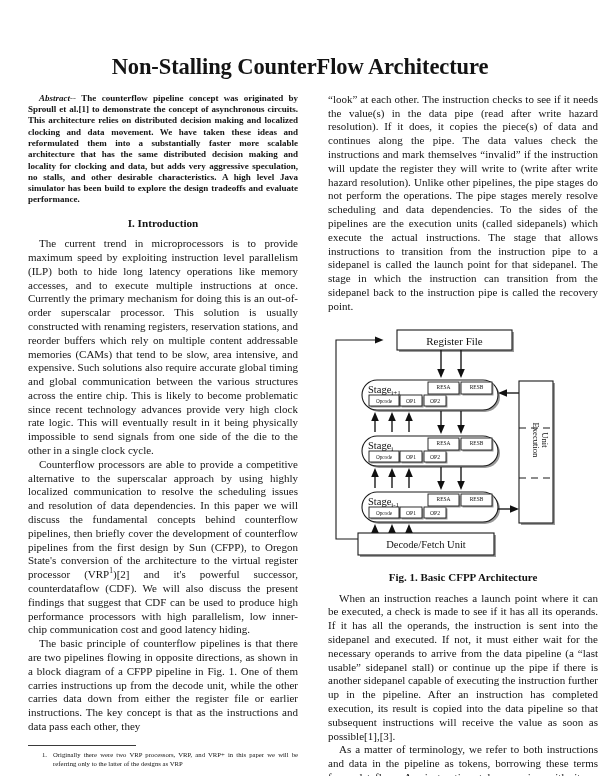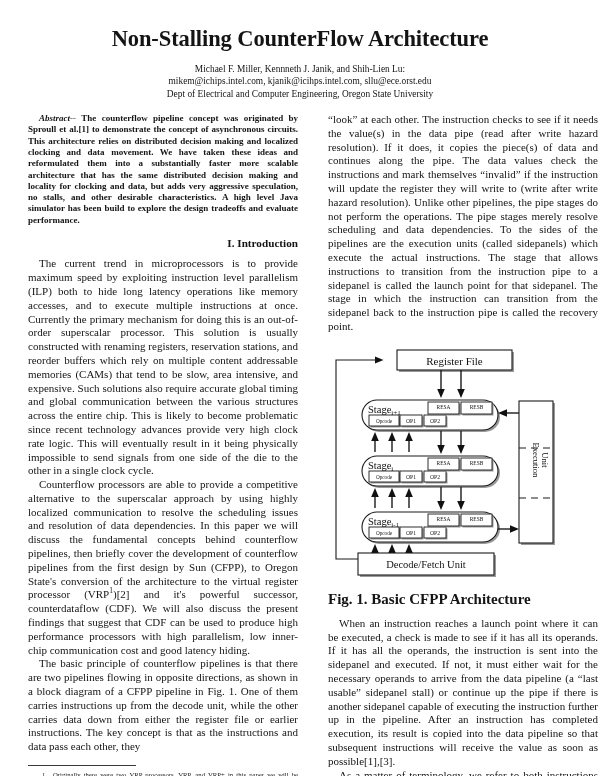--- a/index.html
+++ b/index.html
@@ -13,21 +13,21 @@
     height: 776px;
     font-family: "Liberation Serif", "DejaVu Serif", serif;
     color: #141414;
     position: relative;
     overflow: hidden;
   }
   .page {
     width: 600px;
     height: 776px;
     box-sizing: border-box;
-    padding: 14px 28px 8px 28px;
+    padding: 42px 28px 8px 28px;
     position: relative;
   }
 
   
   .title {
     text-align: center;
     font-size: 22.5px;
     font-weight: bold;
     letter-spacing: -0.1px;
     margin: 12px 0 0 0;
@@ -78,21 +78,21 @@
   .keywords {
     font-weight: bold;
     font-size: 9.0px;
     line-height: 1.255;
     text-align: justify;
     text-indent: 11px;
     margin-top: 0;
   }
 
   h2.section {
-    text-align: right;
+    text-align: center;
     font-size: 11.2px;
     font-weight: bold;
     margin: 11px 0 7px 0;
     line-height: 1.2;
   }
 
   
   .footnote-sep {
     width: 108px;
     height: 1px;
@@ -117,43 +117,38 @@
     margin: 9px 0 0 0;
     position: relative;
   }
   .figure-canvas {
     position: relative;
     width: 268px;
     height: 238px;
   }
   .figure-canvas svg { display: block; }
   .figcaption {
-    text-align: left;
-    font-size: 15px;
+    text-align: center;
+    font-size: 11px;
     font-weight: bold;
     margin: 10px 0 9px 0;
   }
 
   .fig-label {
     font-family: "Liberation Serif", "DejaVu Serif", serif;
     fill: #111;
   }
 </style>
 </head>
 <body>
 
 <div class="page">
 
   <h1 class="title">Non-Stalling CounterFlow Architecture</h1>
 
-  <div class="authors">
-    <div>Michael F. Miller, Kennneth J. Janik, and Shih-Lien Lu:</div>
-    <div>mikem@ichips.intel.com, kjanik@icihps.intel.com, sllu@ece.orst.edu</div>
-    <div>Dept of Electrical and Computer Engineering, Oregon State University</div>
-  </div>
 
   <div class="columns">
 
     <div class="col">
 
       <p class="abstract"><span class="lead">Abstract-- </span><span>The counterflow pipeline concept was originated by Sproull et al.[1] to demonstrate the concept of asynchronous circuits. This architecture relies on distributed decision making and localized clocking and data movement. We have taken these ideas and reformulated them into a substantially faster more scalable architecture that has the same distributed decision making and locality for clocking and data, but adds very aggressive speculation, no stalls, and other desirable characteristics. A high level Java simulator has been build to explore the design tradeoffs and evaluate performance.</span></p>
 
 
       <h2 class="section">I. Introduction</h2>
 

